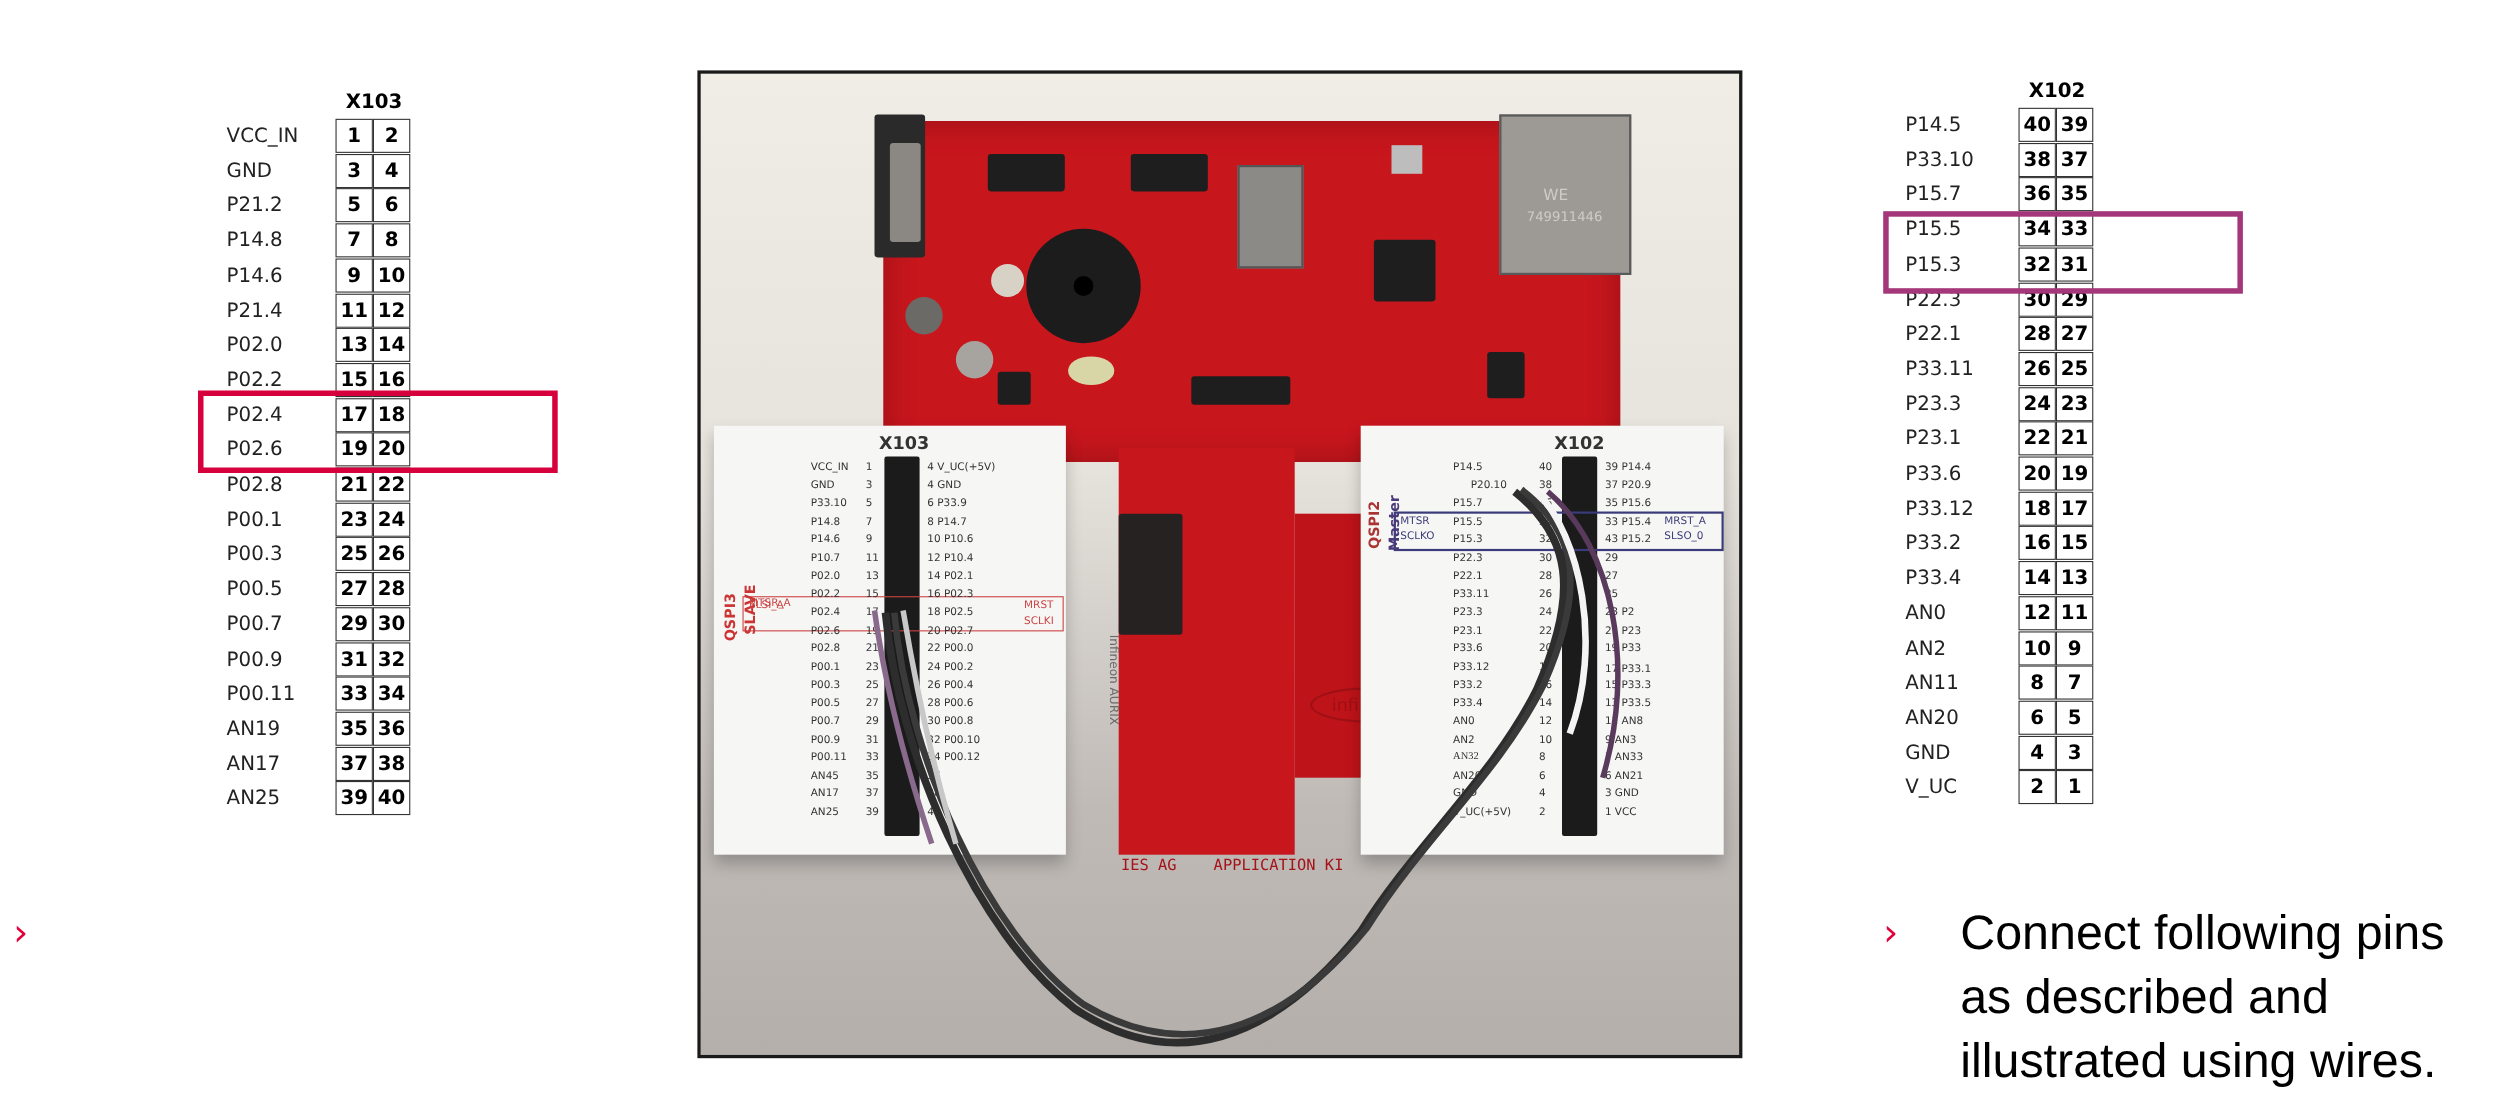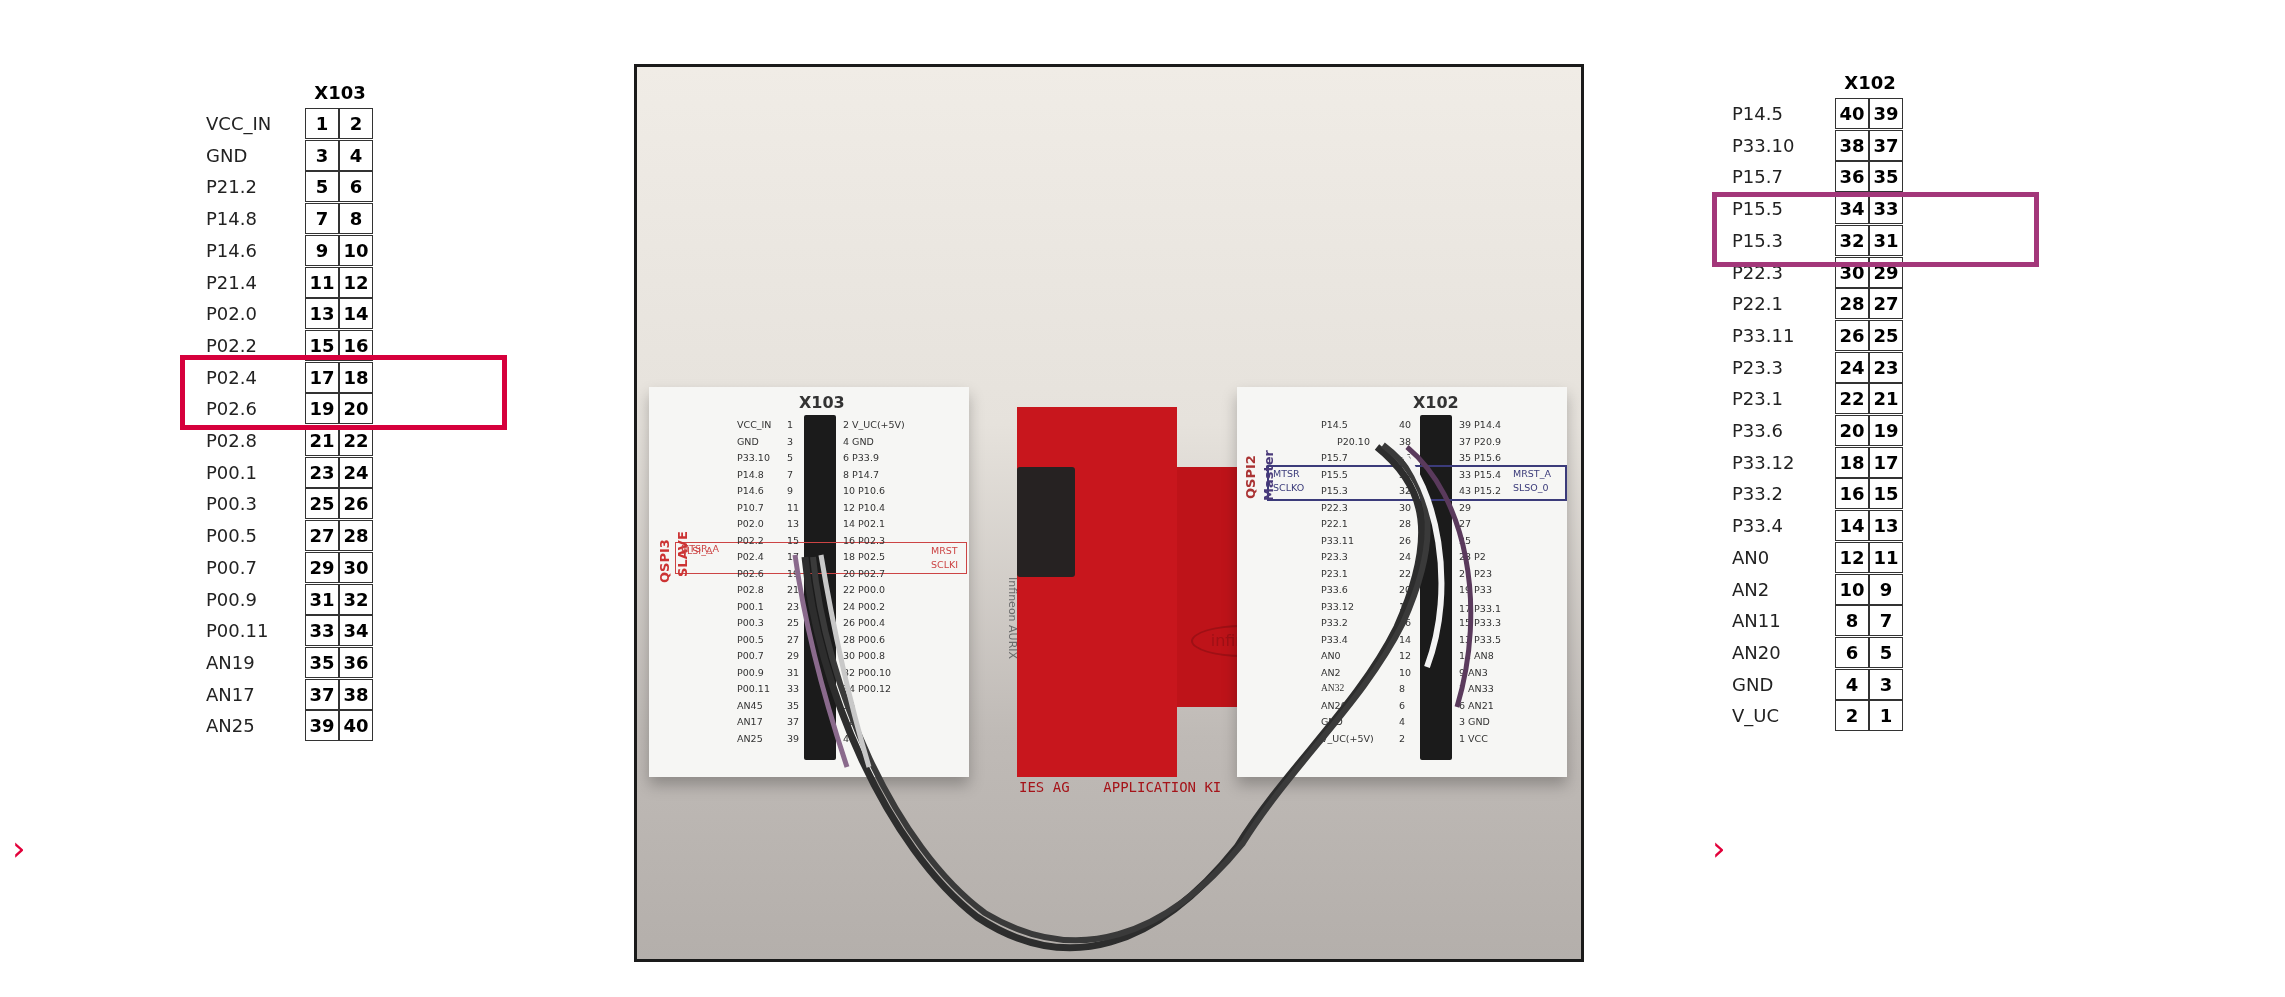--- a/index.html
+++ b/index.html
@@ -161,20 +161,51 @@
     <div class="cell" style="left: 1869px; top: 668.6px;">3</div>
     <div class="sig-l" style="left: 1732px; top: 705.3px;">V_UC</div>
     <div class="cell" style="left: 1835px; top: 700.3px;">2</div>
     <div class="cell" style="left: 1869px; top: 700.3px;">1</div>
   </div>
 
 <div class="hl-box" style="left:180px;top:355px;width:327px;height:75px;"></div>
 <div class="hl-box purple" style="left:1712px;top:192px;width:327px;height:75px;"></div>
 
 <div class="photo">
+  <div class="board">
+
+    <div class="chip" style="left:-8px;top:-6px;width:46px;height:130px;background:#2a2a2a;"></div>
+    <div class="chip" style="left:6px;top:20px;width:28px;height:90px;background:#8b8782;"></div>
+
+    <div class="chip" style="left:95px;top:30px;width:70px;height:34px;"></div>
+    <div class="chip" style="left:225px;top:30px;width:70px;height:34px;"></div>
+
+    <div style="position:absolute;left:130px;top:98px;width:104px;height:104px;border-radius:50%;background:#1c1c1c;"></div>
+    <div style="position:absolute;left:173px;top:141px;width:18px;height:18px;border-radius:50%;background:#000;"></div>
+
+    <div style="position:absolute;left:20px;top:160px;width:34px;height:34px;border-radius:50%;background:#6c6a66;"></div>
+    <div style="position:absolute;left:66px;top:200px;width:34px;height:34px;border-radius:50%;background:#a7a39f;"></div>
+    <div style="position:absolute;left:98px;top:130px;width:30px;height:30px;border-radius:50%;background:#d8d2c6;"></div>
+
+    <div style="position:absolute;left:322px;top:40px;width:56px;height:90px;background:#8c8a86;border:2px solid #555;"></div>
+
+    <div style="position:absolute;left:462px;top:22px;width:28px;height:26px;background:#bdbdbd;"></div>
+
+    <div style="position:absolute;left:560px;top:-6px;width:116px;height:142px;background:#9d9a96;border:2px solid #5a5a5a;"></div>
+    <div style="position:absolute;left:600px;top:60px;color:#cfccc8;font-size:14px;font-family:'DejaVu Sans',sans-serif;">WE</div>
+    <div style="position:absolute;left:585px;top:80px;color:#cfccc8;font-size:12px;font-family:'DejaVu Sans',sans-serif;">749911446</div>
+
+    <div class="chip" style="left:446px;top:108px;width:56px;height:56px;"></div>
+
+    <div style="position:absolute;left:168px;top:214px;width:42px;height:26px;border-radius:50%;background:#d8d6a6;"></div>
+
+    <div class="chip" style="left:280px;top:232px;width:90px;height:26px;"></div>
+    <div class="chip" style="left:104px;top:228px;width:30px;height:30px;"></div>
+    <div class="chip" style="left:549px;top:210px;width:34px;height:42px;"></div>
+  </div>
   <div class="board-lower">
     <div class="chip" style="left:0px;top:60px;width:58px;height:110px;background:#262222;"></div>
     <div style="position:absolute;left:2px;top:170px;width:120px;transform:rotate(90deg);transform-origin:left top;color:#6a6a6a;font-size:11px;font-family:'DejaVu Sans',sans-serif;">Infineon AURIX</div>
   </div>
   <div class="board-lower-ext">
     <div style="position:absolute;left:14px;top:158px;width:100px;height:28px;border:2px solid #9e1015;border-radius:50%;color:#9e1015;font-size:16px;text-align:center;line-height:28px;font-family:'DejaVu Sans',sans-serif;">infineon</div>
   </div>
   <div style="position:absolute;left:382px;top:712px;width:290px;color:#a51319;font-size:14px;font-family:'DejaVu Sans Mono',monospace;white-space:pre;">IES AG    APPLICATION KI</div>
 
   <div class="stencil" id="stencil-left" style="left:12px;top:320px;width:320px;height:390px;">
@@ -220,21 +251,21 @@
       <div class="txt" style="left: 88px; top: 279.5px;">P00.9</div>
       <div class="txt" style="left: 138px; top: 279.5px;">31</div>
       <div class="txt" style="left: 88px; top: 296px;">P00.11</div>
       <div class="txt" style="left: 138px; top: 296px;">33</div>
       <div class="txt" style="left: 88px; top: 312.5px;">AN45</div>
       <div class="txt" style="left: 138px; top: 312.5px;">35</div>
       <div class="txt" style="left: 88px; top: 329px;">AN17</div>
       <div class="txt" style="left: 138px; top: 329px;">37</div>
       <div class="txt" style="left: 88px; top: 345.5px;">AN25</div>
       <div class="txt" style="left: 138px; top: 345.5px;">39</div>
-      <div class="txt" style="left: 194px; top: 32px;">2 V_UC(+5V)</div>
+      <div class="txt" style="left: 194px; top: 32px;">4 V_UC(+5V)</div>
       <div class="txt" style="left: 194px; top: 48.5px;">4 GND</div>
       <div class="txt" style="left: 194px; top: 65px;">6 P33.9</div>
       <div class="txt" style="left: 194px; top: 81.5px;">8 P14.7</div>
       <div class="txt" style="left: 194px; top: 98px;">10 P10.6</div>
       <div class="txt" style="left: 194px; top: 114.5px;">12 P10.4</div>
       <div class="txt" style="left: 194px; top: 131px;">14 P02.1</div>
       <div class="txt" style="left: 194px; top: 147.5px;">16 P02.3</div>
       <div class="txt" style="left: 194px; top: 164px;">18 P02.5</div>
       <div class="txt" style="left: 194px; top: 180.5px;">20 P02.7</div>
       <div class="txt" style="left: 194px; top: 197px;">22 P00.0</div>
@@ -330,13 +361,18 @@
     <path d="M770,380 C830,430 850,540 820,640" fill="none" stroke="#5a3a5c" stroke-width="5"></path>
   </svg>
 
 </div>
 
 <div class="bullet" style="left:12px;top:820px;">
   <div class="mark">›</div>
 </div>
 <div class="bullet" style="left:1712px;top:820px;">
   <div class="mark">›</div>
+  <div class="text">
+    <div>Connect following pins</div>
+    <div>as described and</div>
+    <div>illustrated using wires.</div>
+  </div>
 </div>
 
 </body></html>

